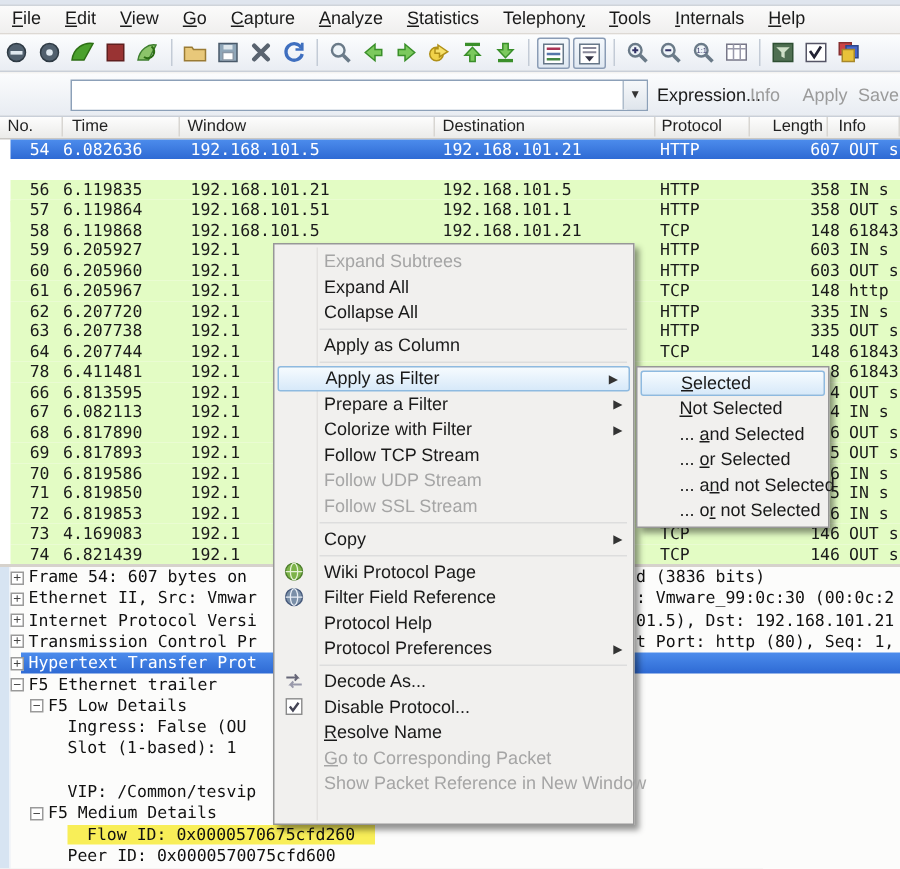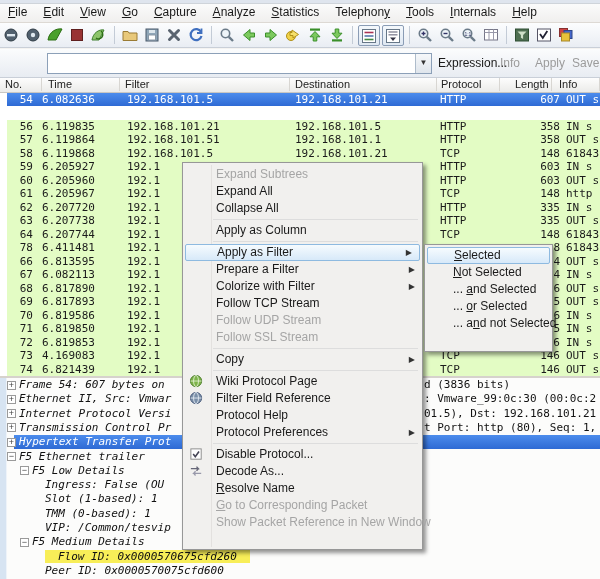--- a/index.html
+++ b/index.html
@@ -50,21 +50,21 @@
   .c-info{left:559px;width:34px;}
 
   
   .splitter{position:absolute;left:0;top:376px;width:600px;height:2px;background:#d6d2cc;}
 
   
   .dpane{position:absolute;left:7px;top:378px;width:593px;height:201px;background:#fcfcfb;font-family:"DejaVu Sans Mono","Liberation Mono",monospace;font-size:11px;color:#111;}
   .dline{position:absolute;left:0;width:593px;height:14.3px;line-height:14.3px;white-space:nowrap;}
   .dline .selbar{position:absolute;left:7px;right:0;top:0;bottom:0;background:linear-gradient(#4c8cec,#2e6ad4);}
   .dline.sel .dtext{color:#fff;}
-  .dtext{position:absolute;top:0;z-index:1;font-style:italic;}
+  .dtext{position:absolute;top:0;z-index:1;}
   .drighttext{position:absolute;top:0;left:417px;z-index:1;}
   .dexp{position:absolute;top:2.5px;width:9px;height:9px;background:#fff;border:1px solid #9a9a9a;box-sizing:border-box;z-index:2;font-size:9px;line-height:6px;text-align:center;color:#444;font-family:"Liberation Sans",sans-serif;}
   .hl-yellow{background:#f8ee58;padding:0 13px;}
 
   
   .ctxmenu{position:absolute;left:182px;top:162px;width:241px;height:388px;background:#f1f0ee;border:1px solid #979797;box-sizing:border-box;box-shadow:3px 3px 4px rgba(0,0,0,0.42);z-index:10;font-size:12px;color:#1a1a1a;}
   .gutter-line{position:absolute;left:28px;top:2px;bottom:2px;width:1px;background:#e3e1df;}
   .cm-item{position:relative;height:17px;line-height:17px;padding-left:33px;white-space:nowrap;cursor:default;}
   .cm-item.disabled{color:#a5a5a5;}
   .cm-item.hover{background:linear-gradient(#f6fbfe,#d7e9f9);border:1px solid #8ebae0;border-radius:2px;margin:0 2px;padding-left:31px;height:15px;line-height:15px;}
@@ -176,21 +176,21 @@
     <span class="fbtn gray x-apply">Apply</span>
     <span class="fbtn gray x-save">Save</span>
   </div>
 
   <div class="left-strip"></div>
 
   <div class="plist">
     <div class="phead" id="phead">
         <div class="col" style="left: 2px; width: 40px;">No.</div>
         <div class="col" style="left: 45px; width: 75px;">Time</div>
-        <div class="col" style="left: 122px; width: 168px;">Filter</div>
+        <div class="col" style="left: 122px; width: 168px;">Window</div>
         <div class="col" style="left: 292px; width: 145px;">Destination</div>
         <div class="col" style="left: 438px; width: 62px;">Protocol</div>
         <div class="col" style="left: 512px; width: 40px;">Length</div>
         <div class="col" style="left: 556px; width: 44px;">Info</div>
       </div>
     <div id="prows">
         <div class="prow sel" style="top: 14.5px;">
           <span class="pcell c-no">54</span>
           <span class="pcell c-time">6.082636</span>
           <span class="pcell c-src">192.168.101.5</span>
@@ -416,23 +416,20 @@
       </div>
       <div class="dline" style="top: 85.8px;">
         <span class="dexp" style="left: 13px;">−</span>
         <span class="dtext" style="left: 25px;">F5 Low Details</span>
       </div>
       <div class="dline" style="top: 100.1px;">
         <span class="dtext" style="left: 38px;">Ingress: False (OU</span>
       </div>
       <div class="dline" style="top: 114.4px;">
         <span class="dtext" style="left: 38px;">Slot (1-based): 1</span>
-      </div>
-      <div class="dline" style="top: 128.7px;">
-        <span class="dtext" style="left: 38px;">TMM (0-based): 1</span>
       </div>
       <div class="dline" style="top: 143px;">
         <span class="dtext" style="left: 38px;">VIP: /Common/tesvip</span>
       </div>
       <div class="dline" style="top: 157.3px;">
         <span class="dexp" style="left: 13px;">−</span>
         <span class="dtext" style="left: 25px;">F5 Medium Details</span>
       </div>
       <div class="dline" style="top: 171.6px;">
         <span class="dtext" style="left: 38px;"><span class="hl-yellow">Flow ID: 0x0000570675cfd260</span></span>
@@ -477,31 +474,32 @@
             <circle cx="7.5" cy="7.5" r="6" fill="#7a8fa8" stroke="#46597a"></circle>
             <ellipse cx="7.5" cy="7.5" rx="2.6" ry="6" fill="none" stroke="#e8eef6" stroke-width="0.9"></ellipse>
             <line x1="1.5" y1="7.5" x2="13.5" y2="7.5" stroke="#e8eef6" stroke-width="0.9"></line>
           </svg></span>Filter Field Reference</div>
       <div class="cm-item">Protocol Help</div>
       <div class="cm-item">Protocol Preferences<span class="cm-arrow">▶</span></div>
       <div class="cm-sep">
         <div></div>
       </div>
       <div class="cm-item"><span class="cm-icon"><svg viewBox="0 0 16 16">
+            <path d="M2,5 h8 l-2,-2.2 M10,5 l-2,2.2" fill="none" stroke="#667" stroke-width="1.4"></path>
+            <path d="M13,10 h-8 l2,-2.2 M5,10 l2,2.2" fill="none" stroke="#99a" stroke-width="1.4"></path>
+          </svg></span>Decode As...</div>
+      <div class="cm-item"><span class="cm-icon"><svg viewBox="0 0 16 16">
             <rect x="2" y="2" width="11" height="11" fill="#fff" stroke="#8a8a8a"></rect>
             <path d="M4.5,7.5 l2.2,2.8 4,-5.5" fill="none" stroke="#445" stroke-width="1.7"></path>
           </svg></span>Disable Protocol...</div>
-      <div class="cm-item"><span class="cm-icon"><svg viewBox="0 0 16 16">
-            <path d="M2,5 h8 l-2,-2.2 M10,5 l-2,2.2" fill="none" stroke="#667" stroke-width="1.4"></path>
-            <path d="M13,10 h-8 l2,-2.2 M5,10 l2,2.2" fill="none" stroke="#99a" stroke-width="1.4"></path>
-          </svg></span>Decode As...</div>
       <div class="cm-item"><u>R</u>esolve Name</div>
       <div class="cm-item disabled"><u>G</u>o to Corresponding Packet</div>
       <div class="cm-item disabled">Show Packet Reference in New Window</div>
     </div>
   <div class="submenu" id="submenu">
       <div class="sm-item hover"><u>S</u>elected</div>
       <div class="sm-item"><u>N</u>ot Selected</div>
       <div class="sm-item">... <u>a</u>nd Selected</div>
       <div class="sm-item">... <u>o</u>r Selected</div>
       <div class="sm-item">... a<u>n</u>d not Selected</div>
+      <div class="sm-item">... o<u>r</u> not Selected</div>
     </div>
 </div>
 
 </body></html>

